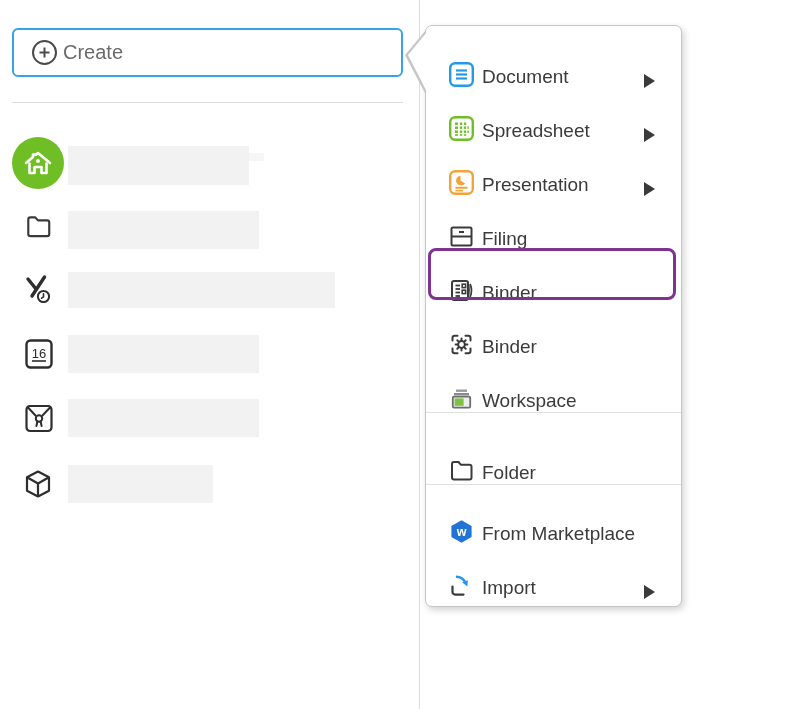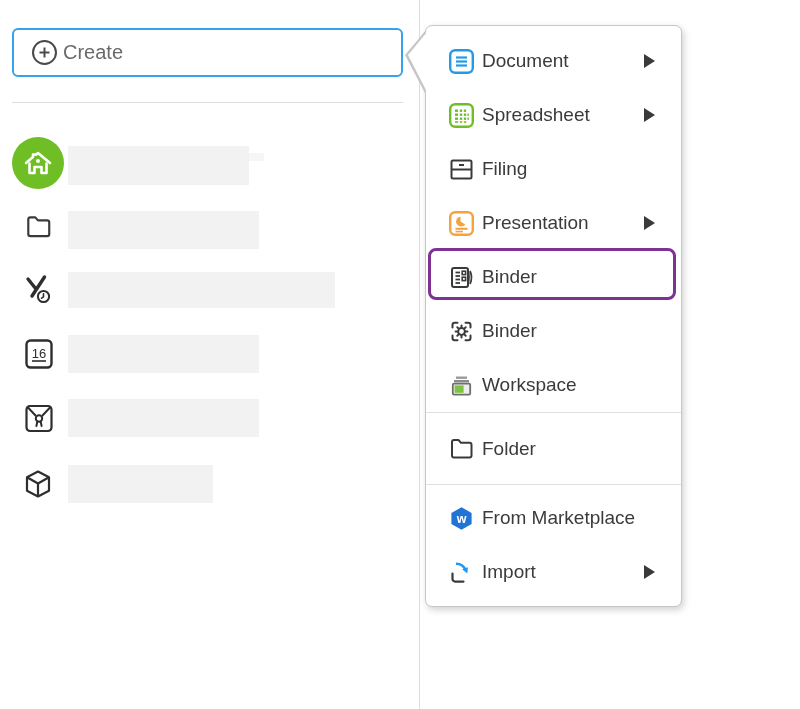--- a/index.html
+++ b/index.html
@@ -17,21 +17,21 @@
   
   .ph-bar { position:absolute; background:#f2f2f2; }
   .ph-bar.lighter { background:#f6f6f6; }
   .side-icon { position:absolute; }
 
   
   .menu { position:absolute; left:425px; top:25px; width:257px; background:#fff; border:1px solid #c6c6c6; border-radius:7px; box-shadow:2px 3px 7px rgba(0,0,0,0.18); padding:8px 0 7px 0; }
   .menu::before { content:""; position:absolute; left:-21px; top:4px; width:0; height:0; border-top:25px solid transparent; border-bottom:40px solid transparent; border-right:21px solid #c6c6c6; }
   .menu::after { content:""; position:absolute; left:-18px; top:6px; width:0; height:0; border-top:23px solid transparent; border-bottom:37px solid transparent; border-right:19px solid #ffffff; }
 
-  .menu-item { height:54px; display:flex; align-items:center; padding:0 26px 0 22px; cursor:pointer; position:relative; }
+  .menu-item { height:54px; display:flex; align-items:flex-end; padding:0 26px 0 22px; cursor:pointer; position:relative; }
   .menu-item .mi-icon { width:27px; height:27px; flex:0 0 27px; display:flex; align-items:center; justify-content:center; }
   .menu-item .mi-label { margin-left:7px; font-size:19px; color:#3b3b3b; flex:1 1 auto; white-space:nowrap; }
   .chevron { width:0; height:0; border-top:7px solid transparent; border-bottom:7px solid transparent; border-left:11px solid #3a3a3a; }
   .menu-divider { height:1px; background:#e0e0e0; }
   .folder-row { height:71px; }
   .group-bottom { padding-top:6px; }
 
   .binder-highlight { position:absolute; left:2px; top:222px; width:248px; height:52px; border:3px solid #7e3392; border-radius:8px; pointer-events:none; z-index:3; }
 </style>
 </head>
@@ -148,39 +148,39 @@
             </g>
           </svg>
         </span>
         <span class="mi-label">Spreadsheet</span>
         <span class="chevron"></span>
       </div>
 
       <div class="menu-item">
         <span class="mi-icon">
           <svg width="27" height="27" viewBox="0 0 27 27">
-            <rect x="3.5" y="4.5" width="20" height="18" rx="1.5" fill="none" stroke="#3a3a3a" stroke-width="2"></rect>
-            <line x1="3.5" y1="13.5" x2="23.5" y2="13.5" stroke="#3a3a3a" stroke-width="2"></line>
-            <line x1="11" y1="9" x2="16" y2="9" stroke="#3a3a3a" stroke-width="2"></line>
-          </svg>
-        </span>
-        <span class="mi-label">Filing</span>
-      </div>
-
-      <div class="menu-item">
-        <span class="mi-icon">
-          <svg width="27" height="27" viewBox="0 0 27 27">
             <rect x="2.2" y="2.2" width="22.6" height="22.6" rx="5" fill="none" stroke="#f2a33c" stroke-width="2.4"></rect>
             <path d="M12.5 11.5 L12.5 6.4 A5.1 5.1 0 1 0 17.2 14.6 Z" fill="#f2a33c"></path>
             <line x1="7.5" y1="18.8" x2="19.5" y2="18.8" stroke="#f2a33c" stroke-width="2"></line>
             <line x1="7.5" y1="21.6" x2="15" y2="21.6" stroke="#f2a33c" stroke-width="1.6"></line>
           </svg>
         </span>
         <span class="mi-label">Presentation</span>
         <span class="chevron"></span>
+      </div>
+
+      <div class="menu-item">
+        <span class="mi-icon">
+          <svg width="27" height="27" viewBox="0 0 27 27">
+            <rect x="3.5" y="4.5" width="20" height="18" rx="1.5" fill="none" stroke="#3a3a3a" stroke-width="2"></rect>
+            <line x1="3.5" y1="13.5" x2="23.5" y2="13.5" stroke="#3a3a3a" stroke-width="2"></line>
+            <line x1="11" y1="9" x2="16" y2="9" stroke="#3a3a3a" stroke-width="2"></line>
+          </svg>
+        </span>
+        <span class="mi-label">Filing</span>
       </div>
 
       <div class="menu-item">
         <span class="mi-icon">
           <svg width="27" height="27" viewBox="0 0 27 27">
             <path d="M22 7 q3 6.5 0 13" fill="none" stroke="#3a3a3a" stroke-width="1.8"></path>
             <path d="M19.5 5 q3 8 0 16.5" fill="none" stroke="#3a3a3a" stroke-width="1.8"></path>
             <rect x="4" y="4" width="16" height="19" rx="2" fill="#ffffff" stroke="#3a3a3a" stroke-width="2"></rect>
             <line x1="7.5" y1="8.5" x2="12" y2="8.5" stroke="#3a3a3a" stroke-width="1.8"></line>
             <line x1="7.5" y1="12" x2="12" y2="12" stroke="#3a3a3a" stroke-width="1.8"></line>

